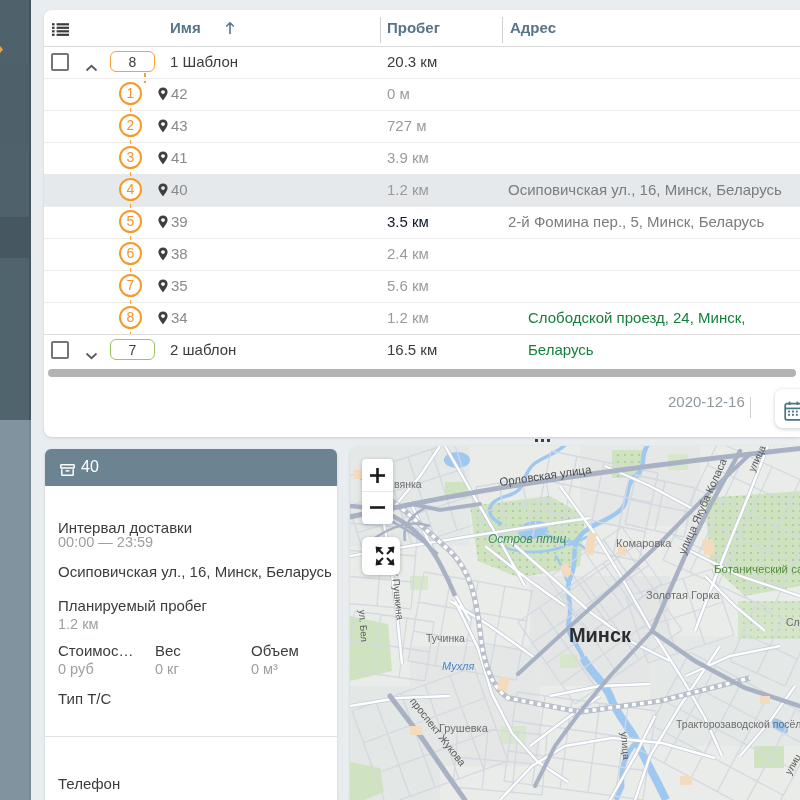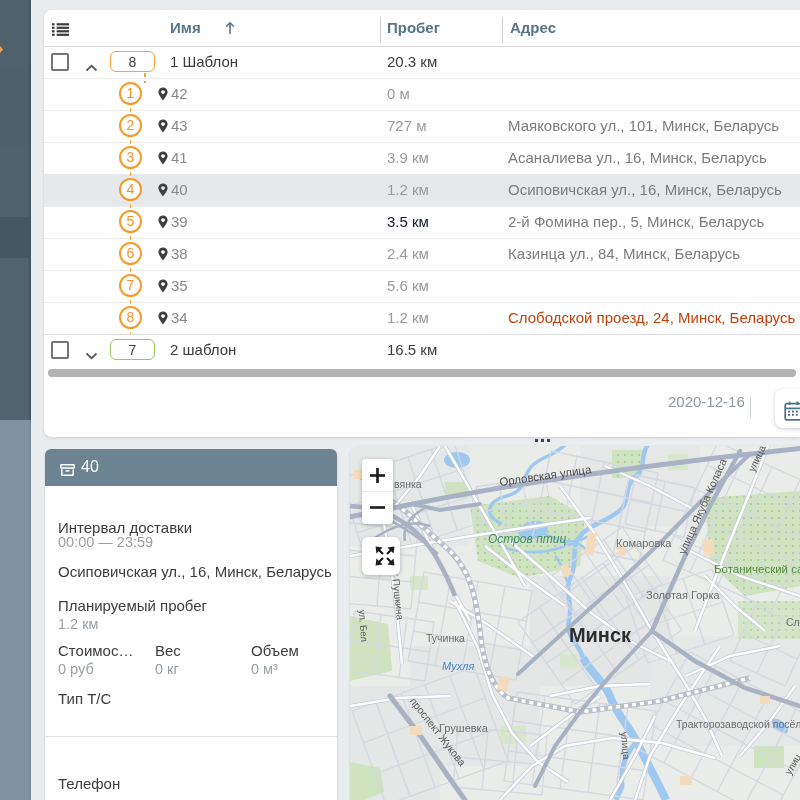--- a/index.html
+++ b/index.html
@@ -74,33 +74,31 @@
     <div class="hline" style="top:100px;background:#ececec"></div>
     <div class="row" style="top:100px;">
       <div class="circ">2</div>
       <div class="pinw">
         <svg width="12" height="14" viewBox="0 0 12 14" style="position:absolute;left:0;top:0">
           <path d="M6 0.6 C3.3 0.6 1.4 2.6 1.4 5.1 C1.4 8.2 6 13.4 6 13.4 C6 13.4 10.6 8.2 10.6 5.1 C10.6 2.6 8.7 0.6 6 0.6 Z M6 6.9 C4.9 6.9 4.1 6.1 4.1 5.1 C4.1 4.1 4.9 3.3 6 3.3 C7.1 3.3 7.9 4.1 7.9 5.1 C7.9 6.1 7.1 6.9 6 6.9 Z" fill="#3f3f3f"></path>
         </svg>
       </div>
       <div class="rtxt" style="left:127px;color:#8a8a8a">43</div>
       <div class="rtxt" style="left:343px;color:#9b9b9b">727 м</div>
-      <div class="rtxt" style="left:464px;color:#7c7c7c">Маяковского ул., 101, Минск, Беларусь</div>
     </div>
     <div class="hline" style="top:132px;background:#ececec"></div>
     <div class="row" style="top:132px;">
       <div class="circ">3</div>
       <div class="pinw">
         <svg width="12" height="14" viewBox="0 0 12 14" style="position:absolute;left:0;top:0">
           <path d="M6 0.6 C3.3 0.6 1.4 2.6 1.4 5.1 C1.4 8.2 6 13.4 6 13.4 C6 13.4 10.6 8.2 10.6 5.1 C10.6 2.6 8.7 0.6 6 0.6 Z M6 6.9 C4.9 6.9 4.1 6.1 4.1 5.1 C4.1 4.1 4.9 3.3 6 3.3 C7.1 3.3 7.9 4.1 7.9 5.1 C7.9 6.1 7.1 6.9 6 6.9 Z" fill="#3f3f3f"></path>
         </svg>
       </div>
       <div class="rtxt" style="left:127px;color:#8a8a8a">41</div>
       <div class="rtxt" style="left:343px;color:#9b9b9b">3.9 км</div>
-      <div class="rtxt" style="left:464px;color:#7c7c7c">Асаналиева ул., 16, Минск, Беларусь</div>
     </div>
     <div class="hline" style="top:164px;background:#ececec"></div>
     <div class="row" style="top:164px;background:#e5e9ec;">
       <div class="circ">4</div>
       <div class="pinw">
         <svg width="12" height="14" viewBox="0 0 12 14" style="position:absolute;left:0;top:0">
           <path d="M6 0.6 C3.3 0.6 1.4 2.6 1.4 5.1 C1.4 8.2 6 13.4 6 13.4 C6 13.4 10.6 8.2 10.6 5.1 C10.6 2.6 8.7 0.6 6 0.6 Z M6 6.9 C4.9 6.9 4.1 6.1 4.1 5.1 C4.1 4.1 4.9 3.3 6 3.3 C7.1 3.3 7.9 4.1 7.9 5.1 C7.9 6.1 7.1 6.9 6 6.9 Z" fill="#3f3f3f"></path>
         </svg>
       </div>
       <div class="rtxt" style="left:127px;color:#8a8a8a">40</div>
@@ -122,21 +120,20 @@
     <div class="hline" style="top:228px;background:#ececec"></div>
     <div class="row" style="top:228px;">
       <div class="circ">6</div>
       <div class="pinw">
         <svg width="12" height="14" viewBox="0 0 12 14" style="position:absolute;left:0;top:0">
           <path d="M6 0.6 C3.3 0.6 1.4 2.6 1.4 5.1 C1.4 8.2 6 13.4 6 13.4 C6 13.4 10.6 8.2 10.6 5.1 C10.6 2.6 8.7 0.6 6 0.6 Z M6 6.9 C4.9 6.9 4.1 6.1 4.1 5.1 C4.1 4.1 4.9 3.3 6 3.3 C7.1 3.3 7.9 4.1 7.9 5.1 C7.9 6.1 7.1 6.9 6 6.9 Z" fill="#3f3f3f"></path>
         </svg>
       </div>
       <div class="rtxt" style="left:127px;color:#8a8a8a">38</div>
       <div class="rtxt" style="left:343px;color:#9b9b9b">2.4 км</div>
-      <div class="rtxt" style="left:464px;color:#7c7c7c">Казинца ул., 84, Минск, Беларусь</div>
     </div>
     <div class="hline" style="top:260px;background:#ececec"></div>
     <div class="row" style="top:260px;">
       <div class="circ">7</div>
       <div class="pinw">
         <svg width="12" height="14" viewBox="0 0 12 14" style="position:absolute;left:0;top:0">
           <path d="M6 0.6 C3.3 0.6 1.4 2.6 1.4 5.1 C1.4 8.2 6 13.4 6 13.4 C6 13.4 10.6 8.2 10.6 5.1 C10.6 2.6 8.7 0.6 6 0.6 Z M6 6.9 C4.9 6.9 4.1 6.1 4.1 5.1 C4.1 4.1 4.9 3.3 6 3.3 C7.1 3.3 7.9 4.1 7.9 5.1 C7.9 6.1 7.1 6.9 6 6.9 Z" fill="#3f3f3f"></path>
         </svg>
       </div>
       <div class="rtxt" style="left:127px;color:#8a8a8a">35</div>
@@ -145,21 +142,21 @@
     <div class="hline" style="top:292px;background:#ececec"></div>
     <div class="row" style="top:292px;">
       <div class="circ">8</div>
       <div class="pinw">
         <svg width="12" height="14" viewBox="0 0 12 14" style="position:absolute;left:0;top:0">
           <path d="M6 0.6 C3.3 0.6 1.4 2.6 1.4 5.1 C1.4 8.2 6 13.4 6 13.4 C6 13.4 10.6 8.2 10.6 5.1 C10.6 2.6 8.7 0.6 6 0.6 Z M6 6.9 C4.9 6.9 4.1 6.1 4.1 5.1 C4.1 4.1 4.9 3.3 6 3.3 C7.1 3.3 7.9 4.1 7.9 5.1 C7.9 6.1 7.1 6.9 6 6.9 Z" fill="#3f3f3f"></path>
         </svg>
       </div>
       <div class="rtxt" style="left:127px;color:#8a8a8a">34</div>
       <div class="rtxt" style="left:343px;color:#9b9b9b">1.2 км</div>
-      <div class="rtxt" style="left:464px;color:#c2410c">Слободской проезд, 24, Минск, Беларусь</div>
+      <div class="rtxt" style="left:484px;color:#15803d">Слободской проезд, 24, Минск, Беларусь</div>
     </div>
     <div class="hline" style="top:324px;background:#dcdcdc"></div>
     <div class="row" style="top:324px">
       <div class="cb" style="left:7px;top:7px"></div>
       <div class="abs" style="left:41px;top:12px"><svg width="13" height="8" viewBox="0 0 13 8">
           <path d="M1.5 1.5 L6.5 6.2 L11.5 1.5" fill="none" stroke="#5a5a5a" stroke-width="1.8"></path>
         </svg></div>
       <div class="badge" style="left:66px;top:5px;border:1.5px solid #9bc45f">7</div>
       <div class="rtxt dark" style="left:126px">2 шаблон</div>
       <div class="rtxt dark" style="left:343px">16.5 км</div>

